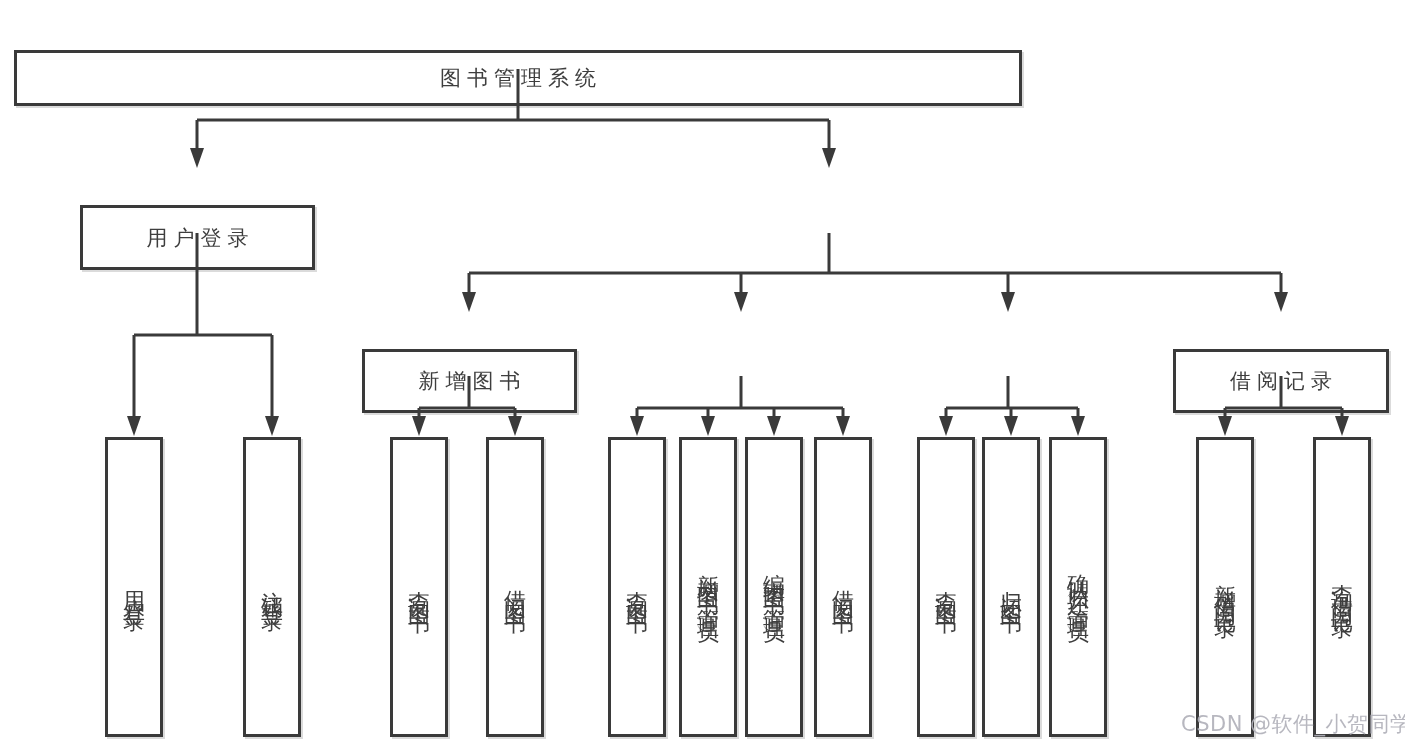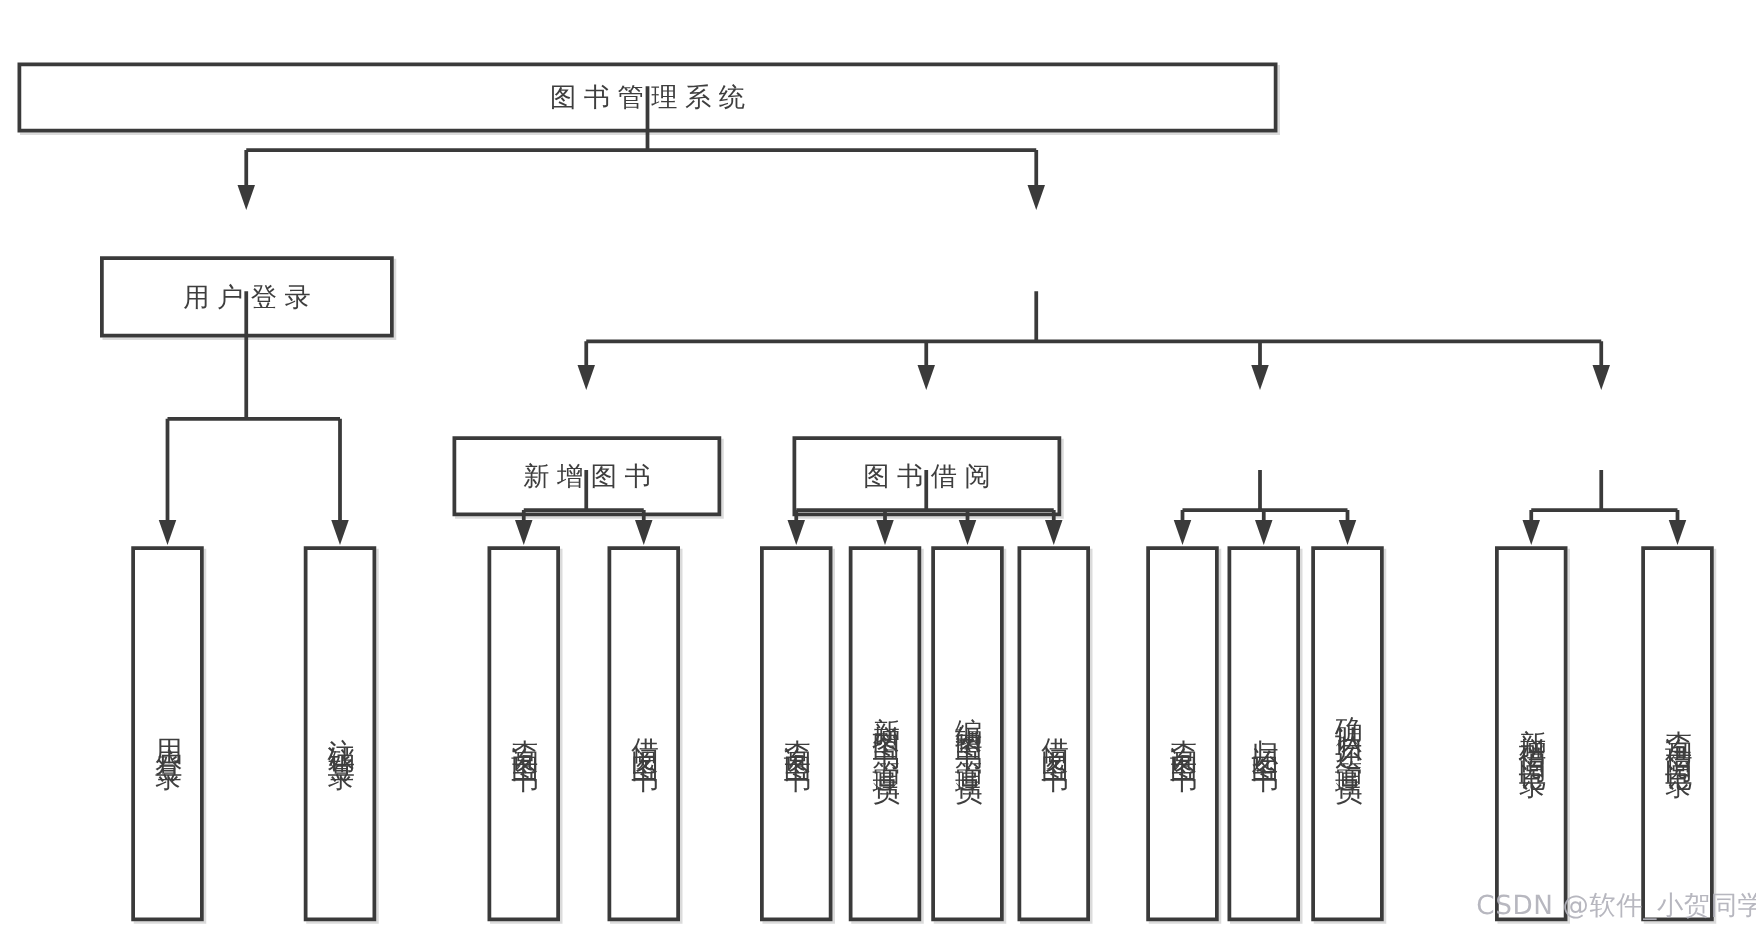--- a/index.html
+++ b/index.html
@@ -128,22 +128,22 @@
     <span>图书管理系统</span>
   </div>
 
   <div class="node h-node lvl2" style="left:80px">
     <span>用户登录</span>
   </div>
 
   <div class="node h-node lvl3" style="left:362px">
     <span>新增图书</span>
   </div>
-  <div class="node h-node lvl3" style="left:634px">
-    <span>图书借阅</span>
+  <div class="node h-node lvl3" style="left:1173px;width:216px">
+    <span>借阅记录</span>
   </div>
 
   <div class="node leaf" style="left:105px">
     <span class="vtext">用户登录</span>
   </div>
   <div class="node leaf" style="left:243px">
     <span class="vtext">注销登录</span>
   </div>
 
   <div class="node leaf" style="left:390px">

